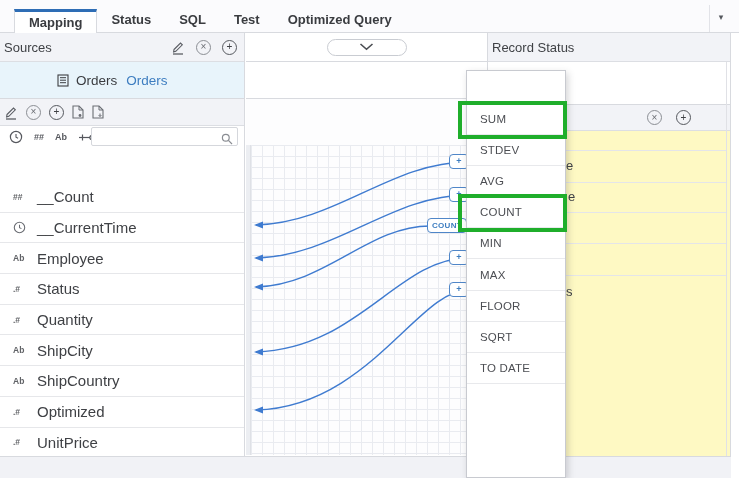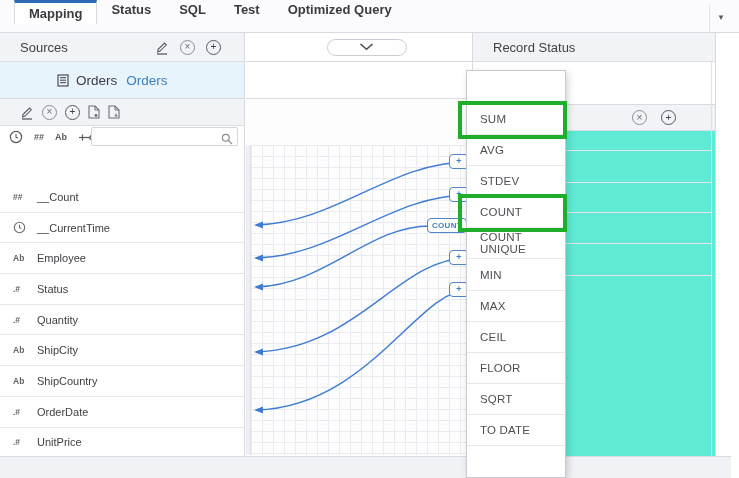--- a/index.html
+++ b/index.html
@@ -4,31 +4,31 @@
 <style>
   * { margin:0; padding:0; box-sizing:border-box; }
   html,body { width:739px; height:478px; }
   body {
     position:relative; font-family:"Liberation Sans", sans-serif;
     background:#ffffff; overflow:hidden; color:#3f4145;
   }
   
   .tabbar { position:absolute; left:0; top:0; width:739px; height:33px;
     background:#fbfbfd; border-bottom:1px solid #d8dadf; }
-  .tabs { position:absolute; left:14px; bottom:0; display:flex; height:33px; }
+  .tabs { position:absolute; left:14px; bottom:0; display:flex; align-items:flex-end; height:33px; }
   .tab { height:23px; line-height:21px; padding:0 14px; font-size:13px; font-weight:bold;
     color:#3a3c40; cursor:default; }
   .tab.active { background:#fff; border-top:3px solid #2e6db5; border-left:1px solid #d8dadf;
     border-right:1px solid #d8dadf; height:24px; line-height:21px; position:relative; top:1px; }
   .tab-caret { position:absolute; right:7px; top:5px; width:23px; height:27px;
     border-left:1px solid #e2e3e8; text-align:center; font-size:9px; color:#55585e;
     line-height:25px; cursor:pointer; }
   
   .phead { background:#f2f3f7; border-bottom:1px solid #dcdee3; display:flex; align-items:center;
-    padding:0 20px; font-size:13px; color:#3f4145; }
+    padding:0 4px; font-size:13px; color:#3f4145; }
   .phead .title { flex:1 1 auto; }
   .hicons { display:flex; align-items:center; gap:11px; padding-right:3px; }
   .cicon { width:15px; height:15px; border:1px solid #8b8e94; border-radius:50%;
     display:flex; align-items:center; justify-content:center; font-size:10px; color:#6a6d73;
     line-height:1; cursor:pointer; background:transparent; }
   .cicon.plus { border-color:#55585e; color:#3f4145; }
   .icon-svg { display:inline-flex; align-items:center; cursor:pointer; }
   
   .left { position:absolute; left:0; top:33px; width:245px; bottom:0; background:#fff;
     border-right:1px solid #d8dadf; }
@@ -45,21 +45,21 @@
     font-size:9px; font-weight:bold; color:#56585e; }
   .searchbox { position:absolute; right:6px; top:1px; width:147px; height:19px;
     border:1px solid #d5d7dc; border-radius:2px; background:#fff; }
   .searchbox input { position:absolute; left:4px; top:1px; width:122px; height:15px; border:0;
     outline:0; font-size:11px; font-family:"Liberation Sans",sans-serif; }
   .searchbox .mag { position:absolute; right:4px; top:3px; }
   .field-list { position:absolute; left:0; top:149px; right:0; height:307px; background:#fff; }
   .field-row { height:30.7px; border-bottom:1px solid #e6e7ea; display:flex; align-items:center;
     padding-left:13px; cursor:pointer; }
   .ficon { width:24px; font-size:8.5px; font-weight:bold; color:#606266; display:inline-flex; }
-  .fname { font-size:11px; color:#3f4145; }
+  .fname { font-size:15px; color:#3f4145; }
   
   .footer { position:absolute; left:0; right:8px; bottom:0; height:22px; background:#f1f2f6;
     border-top:1px solid #d8dadf; z-index:5; }
   
   .middle { position:absolute; left:246px; top:33px; width:241px; bottom:0; background:#fff; }
   .mid-top { height:29px; border-bottom:1px solid #d8dadf; display:flex; align-items:center;
     justify-content:center; background:#fff; }
   .pill { width:80px; height:17px; border:1px solid #c9ccd2; border-radius:9px; background:#fff;
     display:flex; align-items:center; justify-content:center; cursor:pointer; }
   .mid-box { height:37px; border-bottom:1px solid #d8dadf; background:#fff; }
@@ -72,21 +72,21 @@
     border-right:1px solid #dfe1e6; cursor:pointer; }
   .curves { position:absolute; left:0; top:0; width:241px; height:356px; z-index:2; }
   .endpoint { position:absolute; width:20px; height:15px; border:1.3px solid #4f86c8;
     border-radius:4px; background:#fff; z-index:3; color:#3d7dc0; font-size:9px; font-weight:bold;
     display:flex; align-items:center; justify-content:center; line-height:1; cursor:pointer; }
   .fn-badge { position:absolute; left:181px; top:119px; width:40px; height:15px;
     border:1.3px solid #4f86c8; border-radius:4px; background:#fff; z-index:3; color:#3d7dc0;
     font-size:8px; font-weight:bold; letter-spacing:0.3px; display:flex; align-items:center;
     justify-content:center; cursor:pointer; }
   
-  .right { position:absolute; left:472px; top:33px; width:244px; bottom:0; background:#5eead4;
+  .right { position:absolute; left:487px; top:33px; width:244px; bottom:0; background:#fef9c3;
     border-left:1px solid #d8dadf; border-right:1px solid #d8dadf; }
   .rs-header { height:29px; }
   .rs-box { height:43px; background:#fff; border-bottom:1px solid #d8dadf; }
   .tgt-header { height:26px; position:relative; }
   .tgt-header .hicons { position:absolute; right:36px; top:5px; gap:14px; }
   .tgt-rows { position:absolute; left:0; top:98px; right:3px; height:324px; }
   .tsep { position:absolute; left:0; right:0; height:1px; background:#e4e5e9; }
   .tfrag { position:absolute; font-size:13px; color:#3f4145; }
   .rt-right-line { position:absolute; right:3px; top:29px; bottom:22px; width:1px; background:#e0e1e6; }
   
@@ -225,21 +225,21 @@
       <div class="field-row">
         <span class="ficon">Ab</span>
         <span class="fname">ShipCity</span>
       </div>
       <div class="field-row">
         <span class="ficon">Ab</span>
         <span class="fname">ShipCountry</span>
       </div>
       <div class="field-row">
         <span class="ficon">.#</span>
-        <span class="fname">OrderDate</span>
+        <span class="fname">Optimized</span>
       </div>
       <div class="field-row">
         <span class="ficon">.#</span>
         <span class="fname">UnitPrice</span>
       </div>
     </div>
 </div>
 
 <div class="middle">
   <div class="mid-top">
@@ -302,26 +302,24 @@
   </div>
   <div class="rt-right-line"></div>
 </div>
 
 <div class="footer"></div>
 
 <div class="menu">
   <div class="menu-empty"></div>
   <div>
       <div class="menu-item">SUM</div>
+      <div class="menu-item">STDEV</div>
       <div class="menu-item">AVG</div>
-      <div class="menu-item">STDEV</div>
       <div class="menu-item">COUNT</div>
-      <div class="menu-item">COUNT UNIQUE</div>
       <div class="menu-item">MIN</div>
       <div class="menu-item">MAX</div>
-      <div class="menu-item">CEIL</div>
       <div class="menu-item">FLOOR</div>
       <div class="menu-item">SQRT</div>
       <div class="menu-item">TO DATE</div>
     </div>
 </div>
 <div class="hl hl-sum" style="border-color: rgb(31, 174, 43);"></div>
 <div class="hl hl-count" style="border-color: rgb(31, 174, 43);"></div>
 
 </body></html>

